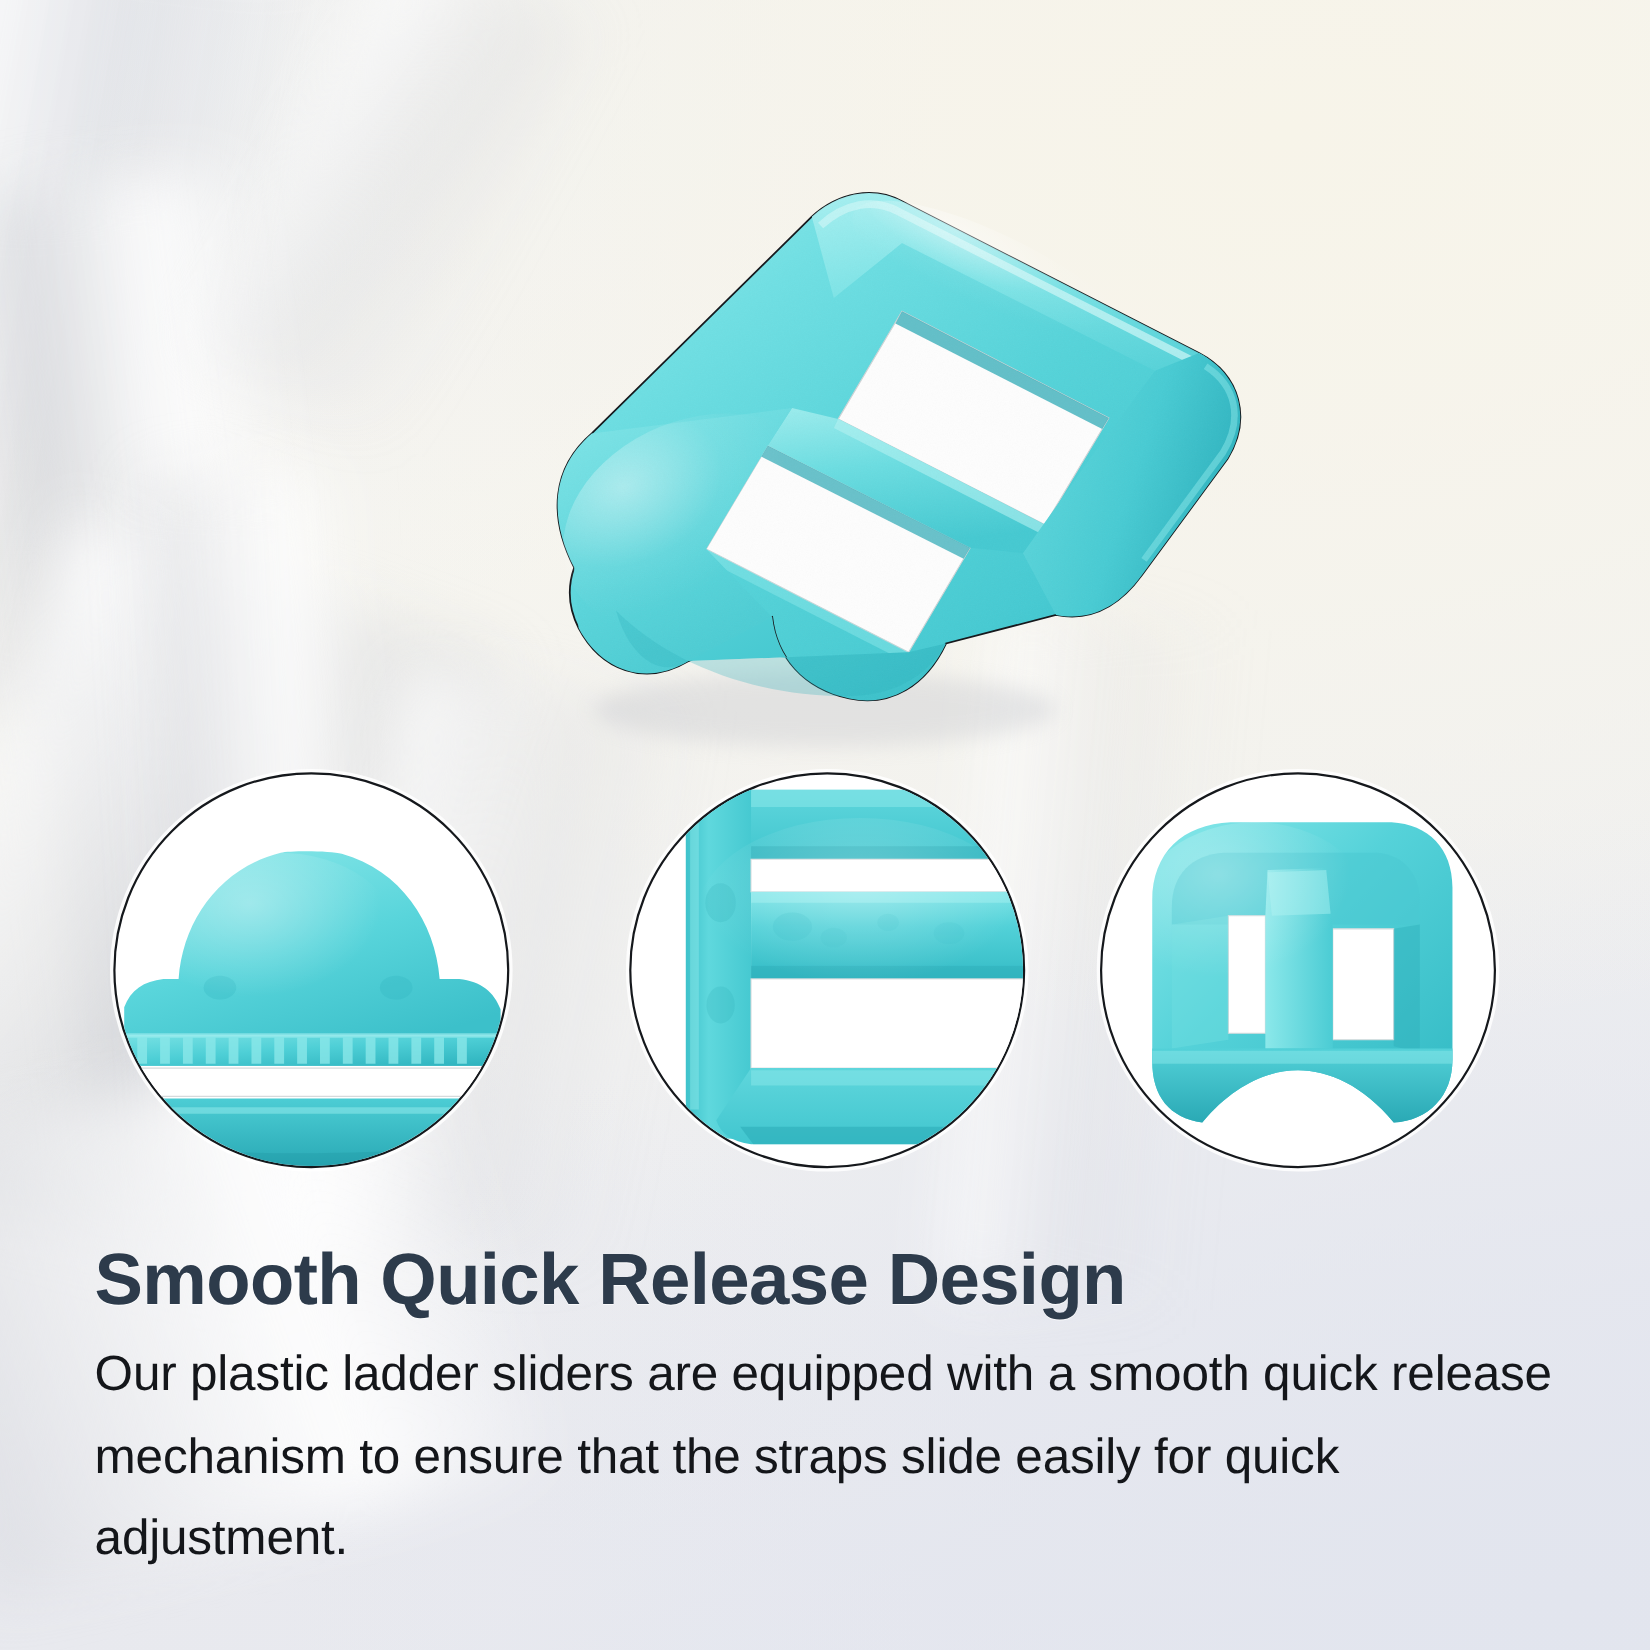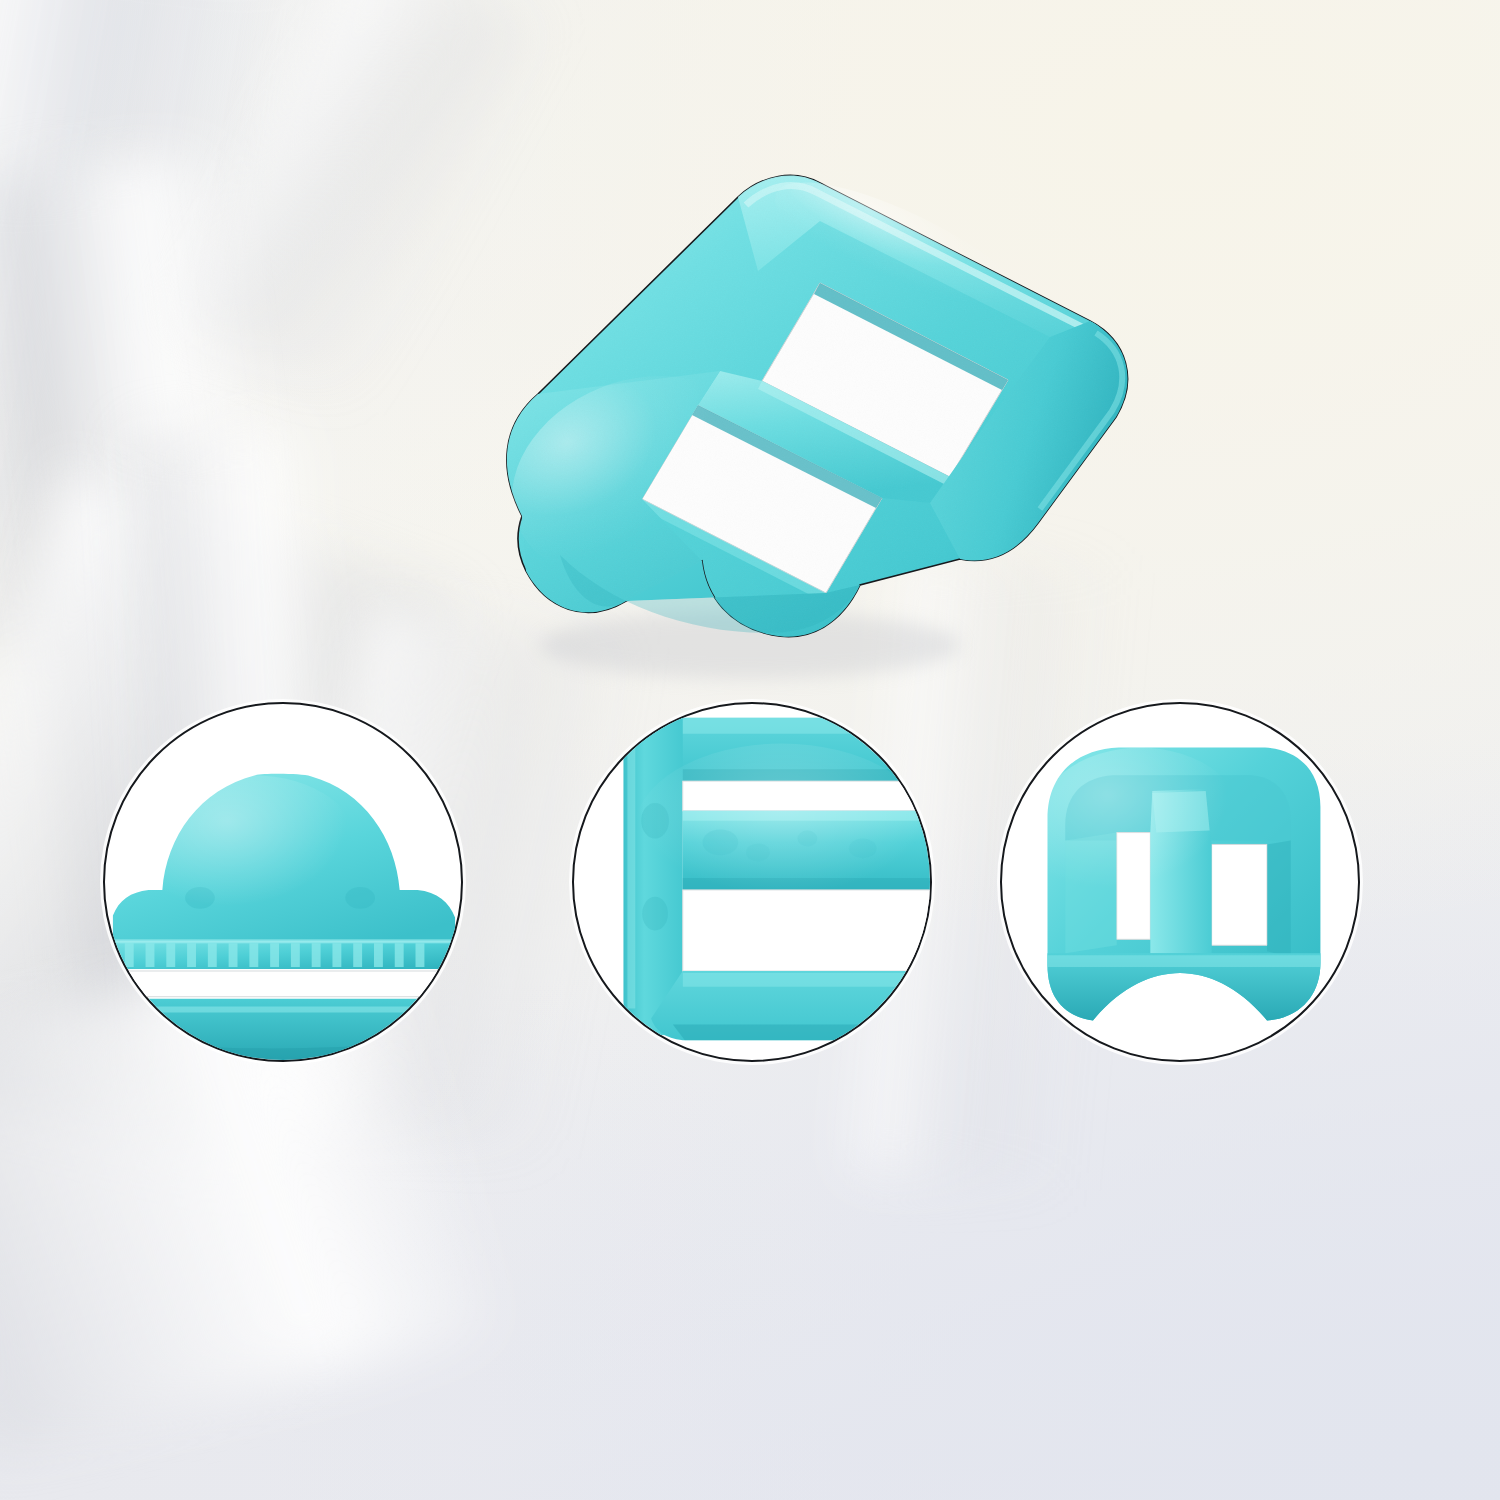--- a/index.html
+++ b/index.html
@@ -399,14 +399,18 @@
                C 322 296, 300 318, 268 320
                C 240 286, 208 272, 180 272
                C 152 272, 120 286, 92 320
                C 62 316, 46 296, 46 264 Z" fill="url(#c3base)"></path>
       <path d="M 46 254 L 322 254 L 322 266 L 46 266 Z" fill="#8ae8ea" opacity="0.5"></path>
 
       <ellipse cx="140" cy="130" rx="110" ry="86" fill="url(#c3gloss)"></ellipse>
     </svg>
   </div>
 
+  <div id="copy">
+    <div id="headline">Smooth Quick Release Design</div>
+    <div id="bodycopy">Our plastic ladder sliders are equipped with a smooth quick release mechanism to ensure that the straps slide easily for quick adjustment.</div>
+  </div>
 
 </div>
 
 </body></html>

